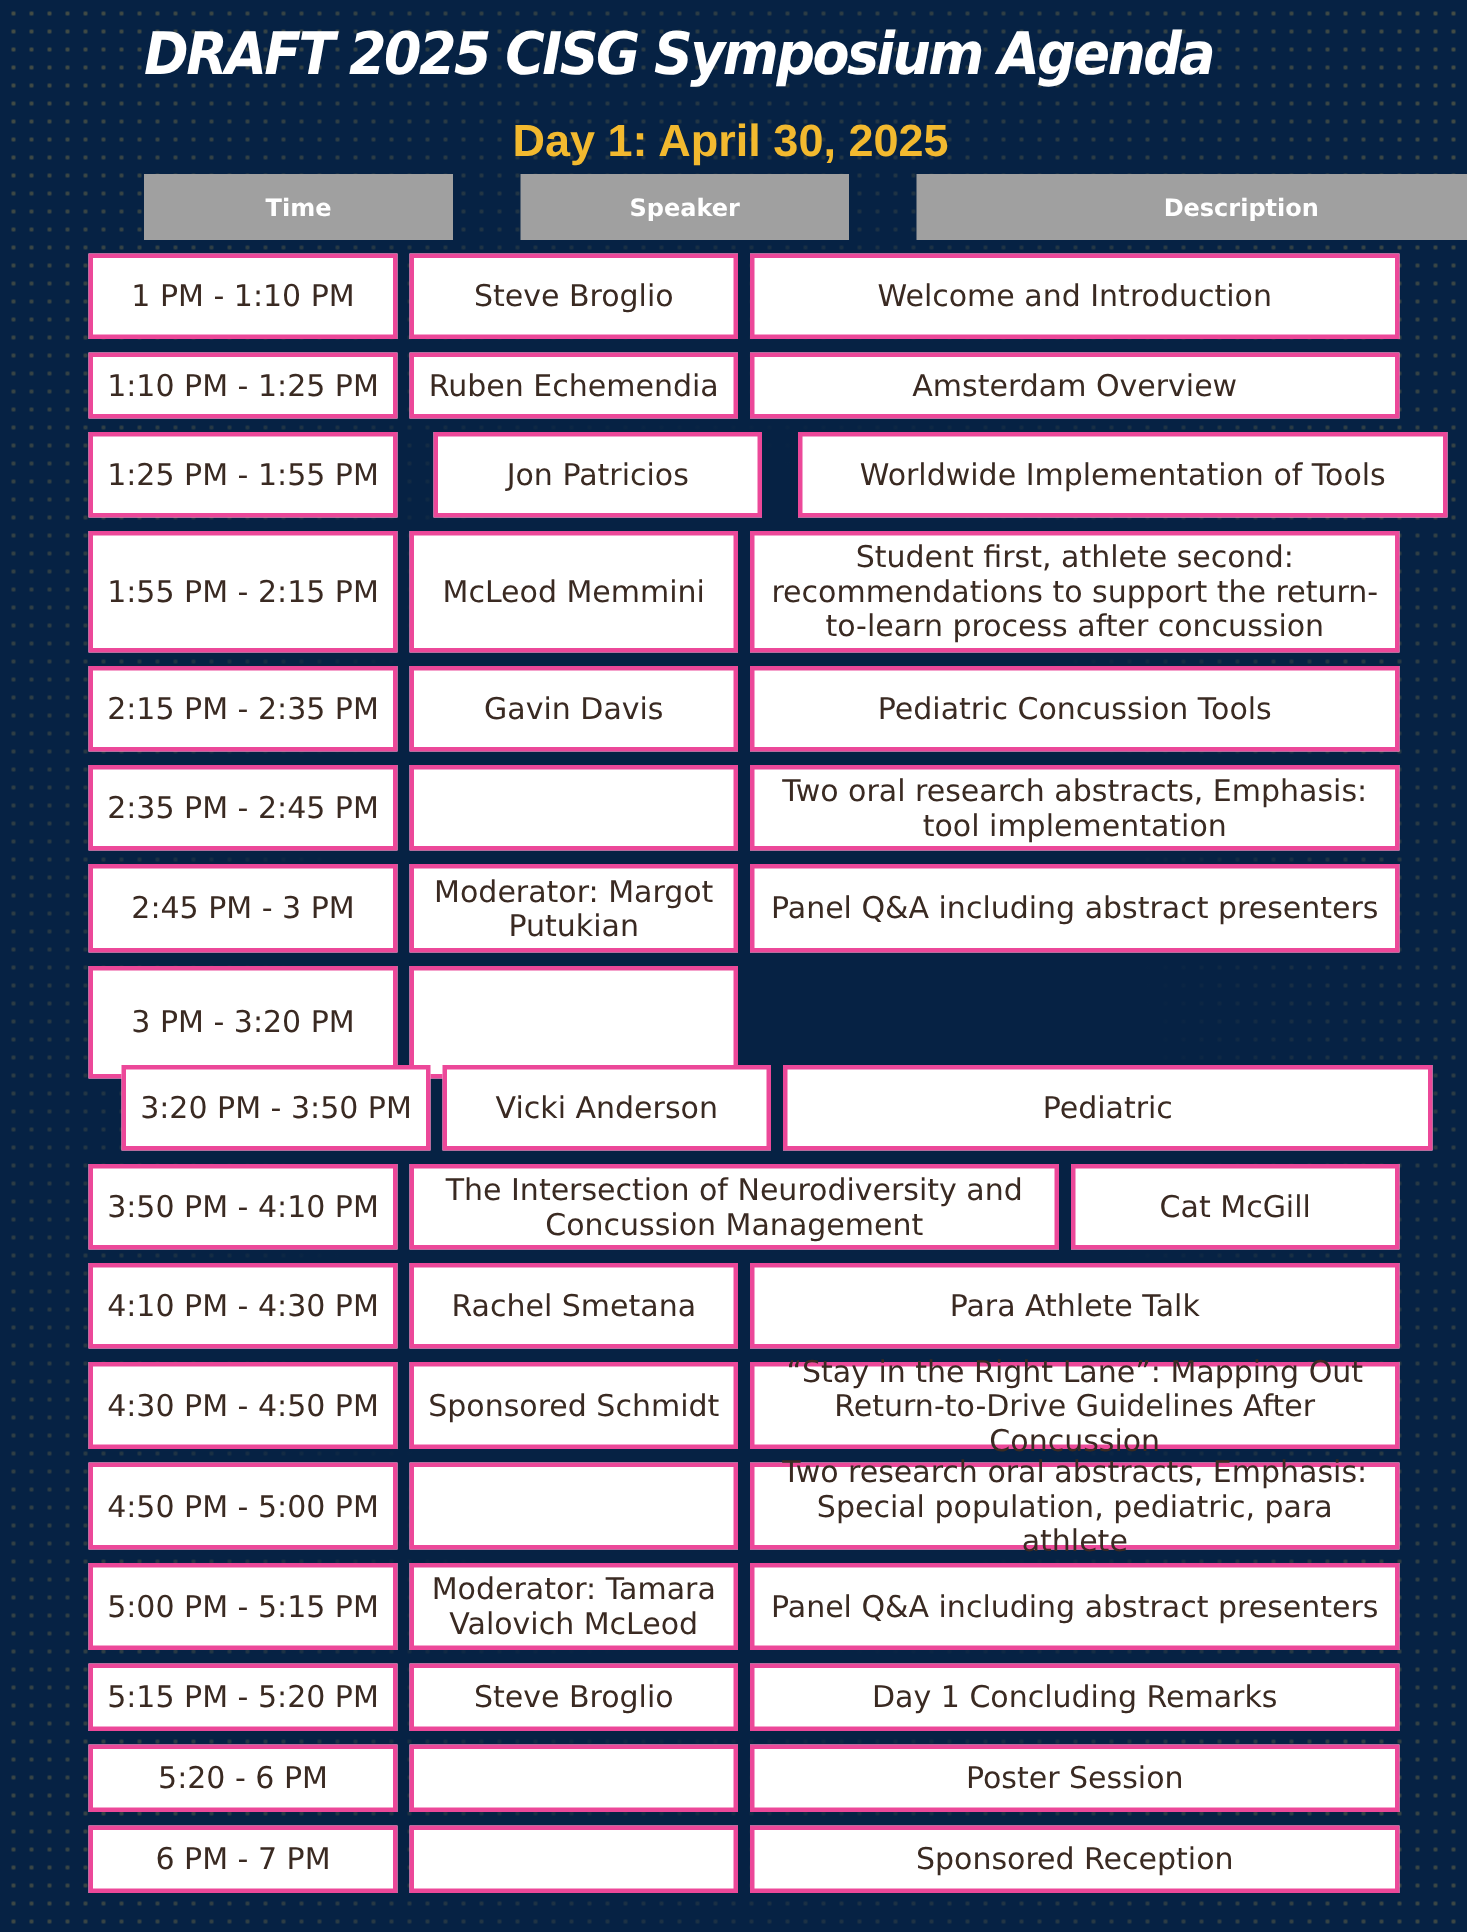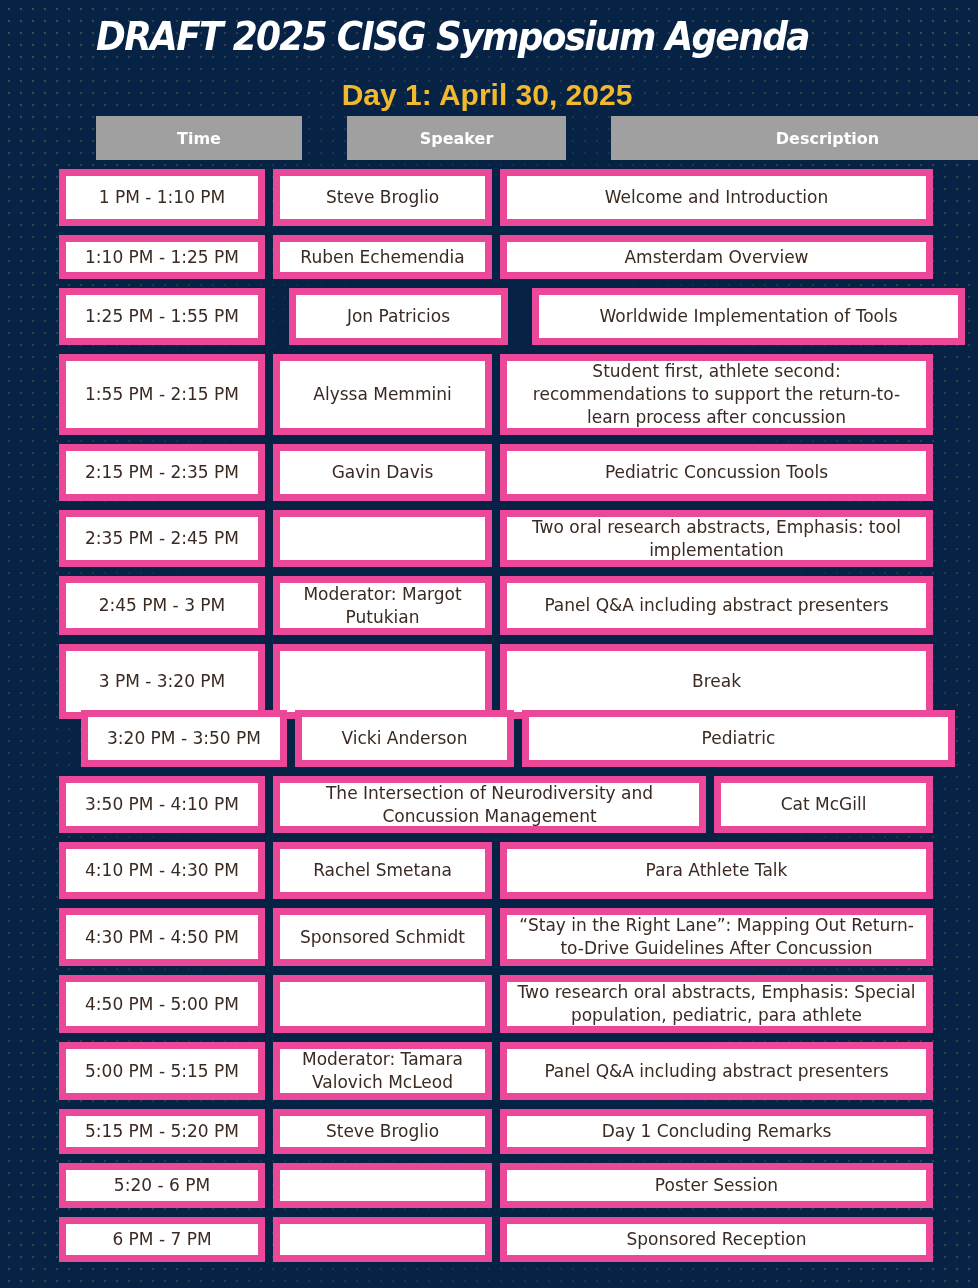--- a/index.html
+++ b/index.html
@@ -40,24 +40,24 @@
   .table {
     position: absolute; left: 59px; top: 116px;
     width: 874px;
   }
   .row { position: absolute; left: 0; display: flex; gap: 8px; }
   .cell {
     box-sizing: border-box;
     display: flex; align-items: center; justify-content: center;
     text-align: center;
     background: #ffffff;
-    border: 7px solid #ec4899;
+    border: 3px solid #ec4899;
     color: #3a2a22;
     font-family: "DejaVu Sans", sans-serif;
-    font-size: 17px; line-height: 23px;
+    font-size: 20px; line-height: 23px;
     padding: 0 8px;
   }
   .hcell {
     background: #a0a0a0; border: none;
     color: #ffffff; font-weight: bold; font-size: 16px; margin-left: 37px;
   }
   .c-time { width: 206px; }
   .c-speaker { width: 219px; }
   .c-desc { width: 433px; padding: 0 6px; }
 </style>
@@ -87,42 +87,41 @@
     <div class="cell c-speaker">Ruben Echemendia</div>
     <div class="cell c-desc">Amsterdam Overview</div>
   </div>
   <div class="row" style="top:172px;height:57px;gap:24px;">
     <div class="cell c-time">1:25 PM - 1:55 PM</div>
     <div class="cell c-speaker">Jon Patricios</div>
     <div class="cell c-desc">Worldwide Implementation of Tools</div>
   </div>
   <div class="row" style="top:238px;height:81px;">
     <div class="cell c-time">1:55 PM - 2:15 PM</div>
-    <div class="cell c-speaker">Alyssa Memmini</div>
+    <div class="cell c-speaker">McLeod Memmini</div>
     <div class="cell c-desc">Student first, athlete second: recommendations to support the return-to-learn process after concussion</div>
   </div>
   <div class="row" style="top:328px;height:57px;">
     <div class="cell c-time">2:15 PM - 2:35 PM</div>
     <div class="cell c-speaker">Gavin Davis</div>
     <div class="cell c-desc">Pediatric Concussion Tools</div>
   </div>
   <div class="row" style="top:394px;height:57px;">
     <div class="cell c-time">2:35 PM - 2:45 PM</div>
     <div class="cell c-speaker"></div>
     <div class="cell c-desc">Two oral research abstracts, Emphasis: tool implementation</div>
   </div>
   <div class="row" style="top:460px;height:59px;">
     <div class="cell c-time">2:45 PM - 3 PM</div>
     <div class="cell c-speaker">Moderator: Margot Putukian</div>
     <div class="cell c-desc">Panel Q&amp;A including abstract presenters</div>
   </div>
   <div class="row" style="top:528px;height:75px;border-radius:17px;">
     <div class="cell c-time">3 PM - 3:20 PM</div>
     <div class="cell c-speaker"></div>
-    <div class="cell c-desc">Break</div>
   </div>
   <div class="row" style="top:594px;height:57px;padding-left:22px;">
     <div class="cell c-time">3:20 PM - 3:50 PM</div>
     <div class="cell c-speaker">Vicki Anderson</div>
     <div class="cell c-desc">Pediatric</div>
   </div>
   <div class="row" style="top:660px;height:57px;">
     <div class="cell c-time">3:50 PM - 4:10 PM</div>
     <div class="cell c-desc">The Intersection of Neurodiversity and Concussion Management</div>
     <div class="cell c-speaker">Cat McGill</div>

